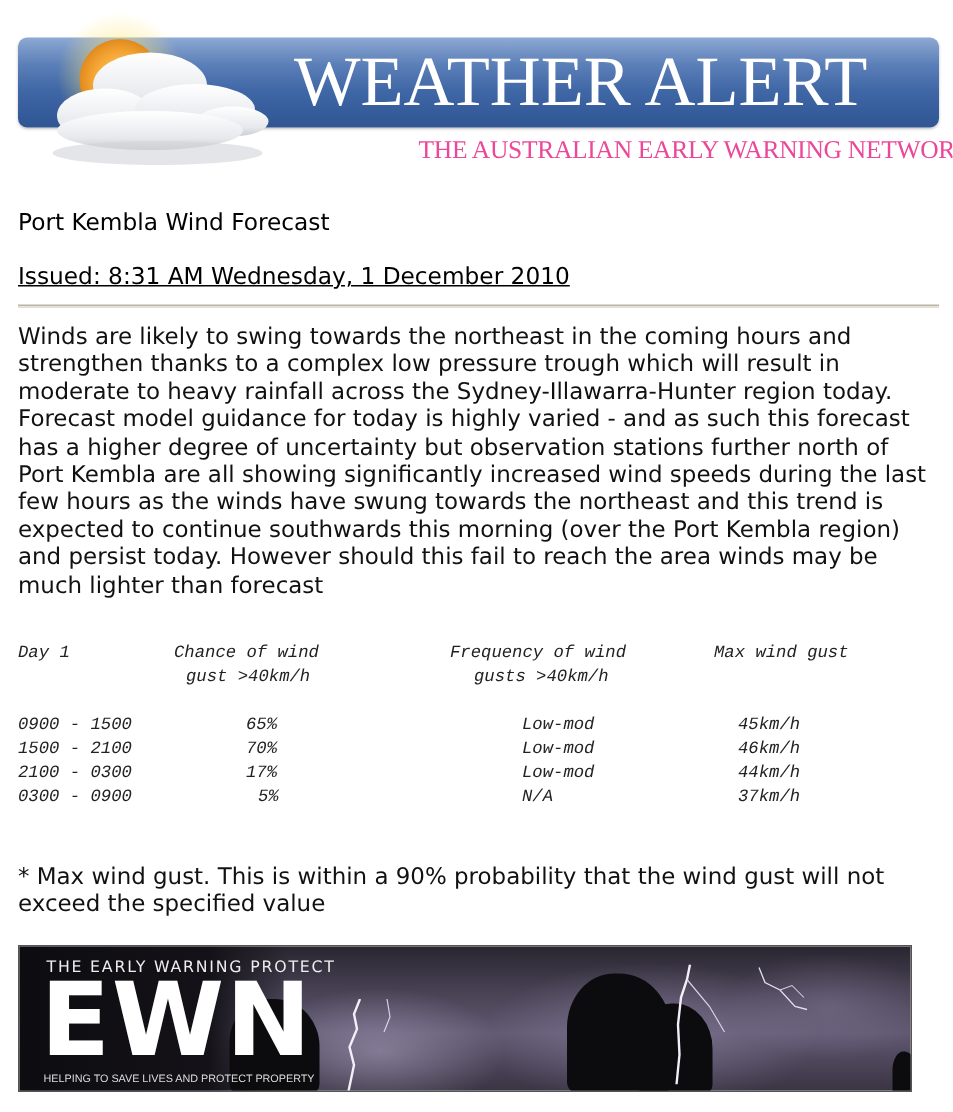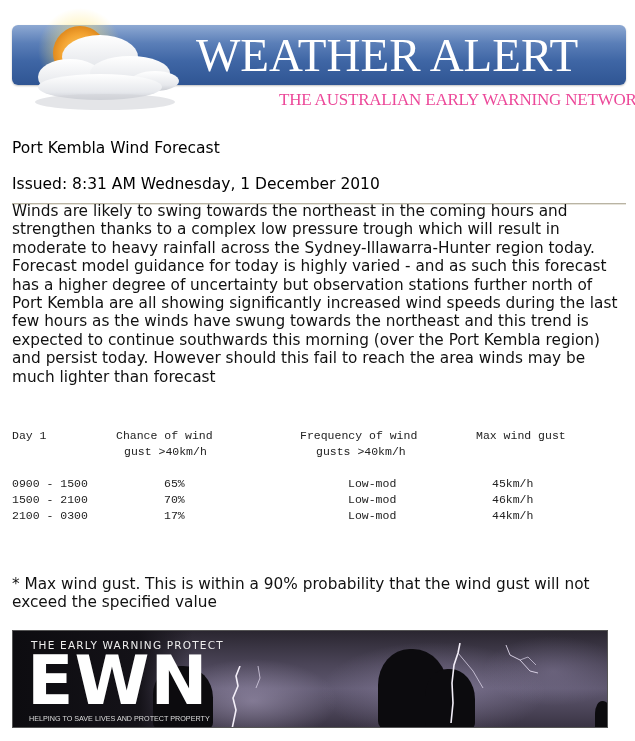--- a/index.html
+++ b/index.html
@@ -27,38 +27,38 @@
       letter-spacing: -0.2px;
     }
     
     .weather-icon { position: absolute; left: 25px; top: 5px; width: 165px; height: 110px; }
 
     
     .title {
       position: absolute; left: 12px; top: 138px; font-size: 15.5px; line-height: 20px; white-space: nowrap;
     }
     .issued {
-      position: absolute; left: 12px; top: 174px; font-size: 15.5px; line-height: 20px; white-space: nowrap;
+      position: absolute; left: 12px; top: 174px; font-size: 15.5px; line-height: 20px; white-space: nowrap; text-decoration: underline;
     }
     .divider {
       position: absolute; left: 12px; top: 203px; width: 614px; height: 2px;
       background: #b9b4a4; border-bottom: 1px solid #e6e3da;
     }
     .body-text {
-      position: absolute; left: 12px; top: 202px; width: 615px;
+      position: absolute; left: 12px; top: 215px; width: 615px;
       font-size: 15.3px; line-height: 18.4px; color: #111;
     }
 
     
     .forecast-table {
       position: absolute; left: 12px; top: 428px; width: 600px;
       font-family: "Liberation Mono", "DejaVu Sans Mono", monospace;
       font-size: 11.5px; line-height: 16px; color: #222;
     }
-    .forecast-table .row { position: relative; height: 16px; }
+    .forecast-table .row { position: relative; height: 16px; font-style: italic; }
     .forecast-table .cell { position: absolute; top: 0; white-space: pre; }
     .hdr2 { margin-bottom: 16px; text-align: right; }
 
     .footnote {
       position: absolute; left: 12px; top: 575px; width: 615px;
       font-size: 15.3px; line-height: 18.4px; color: #111;
     }
 
     
     .ewn-banner {
@@ -156,20 +156,26 @@
     <span class="cell" style="left:152px">70%</span>
     <span class="cell" style="left:336px">Low-mod</span>
     <span class="cell" style="left:480px">46km/h</span>
   </div>
   <div class="row">
     <span class="cell" style="left:0px">2100 - 0300</span>
     <span class="cell" style="left:152px">17%</span>
     <span class="cell" style="left:336px">Low-mod</span>
     <span class="cell" style="left:480px">44km/h</span>
   </div>
+  <div class="row">
+    <span class="cell" style="left:0px">0300 - 0900</span>
+    <span class="cell" style="left:160px">5%</span>
+    <span class="cell" style="left:336px">N/A</span>
+    <span class="cell" style="left:480px">37km/h</span>
+  </div>
 </div>
 
 <div class="footnote">* Max wind gust. This is within a 90% probability that the wind gust will not exceed the specified value</div>
 
 <div class="ewn-banner">
   <div class="ewn-left-shade"></div>
 
   <div class="tree" style="left:140px; top:35px; width:60px; height:63px;"></div>
   <div class="tree" style="left:365px; top:18px; width:70px; height:80px;"></div>
   <div class="tree" style="left:412px; top:38px; width:50px; height:60px;"></div>

